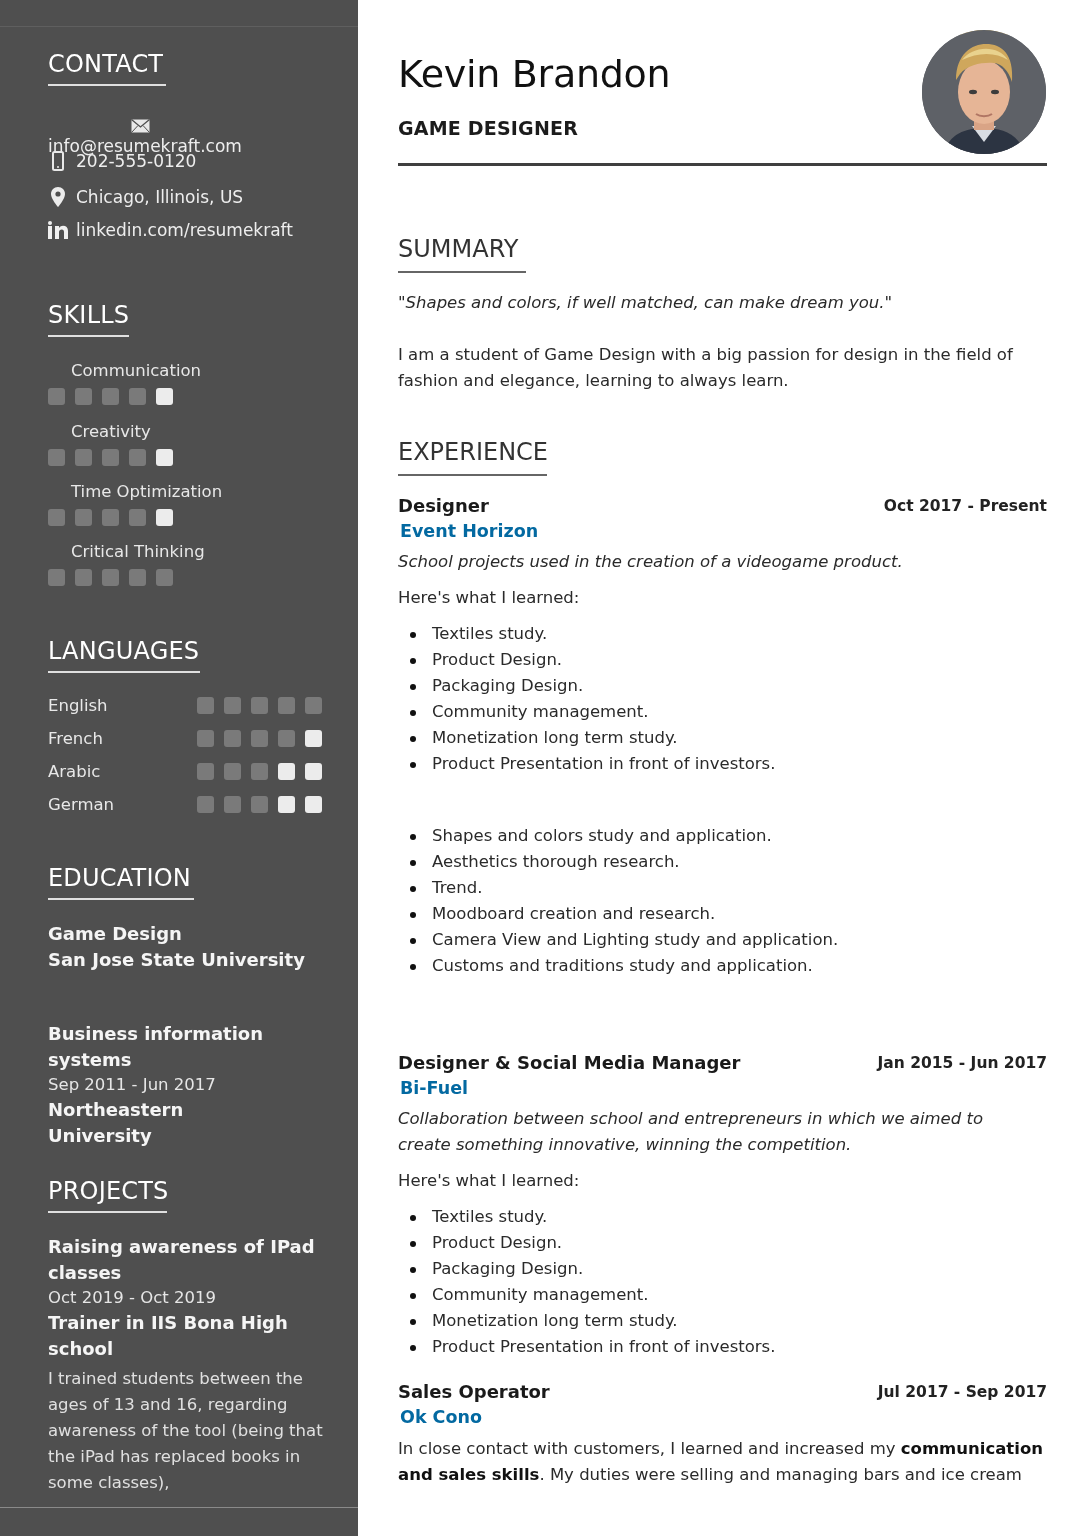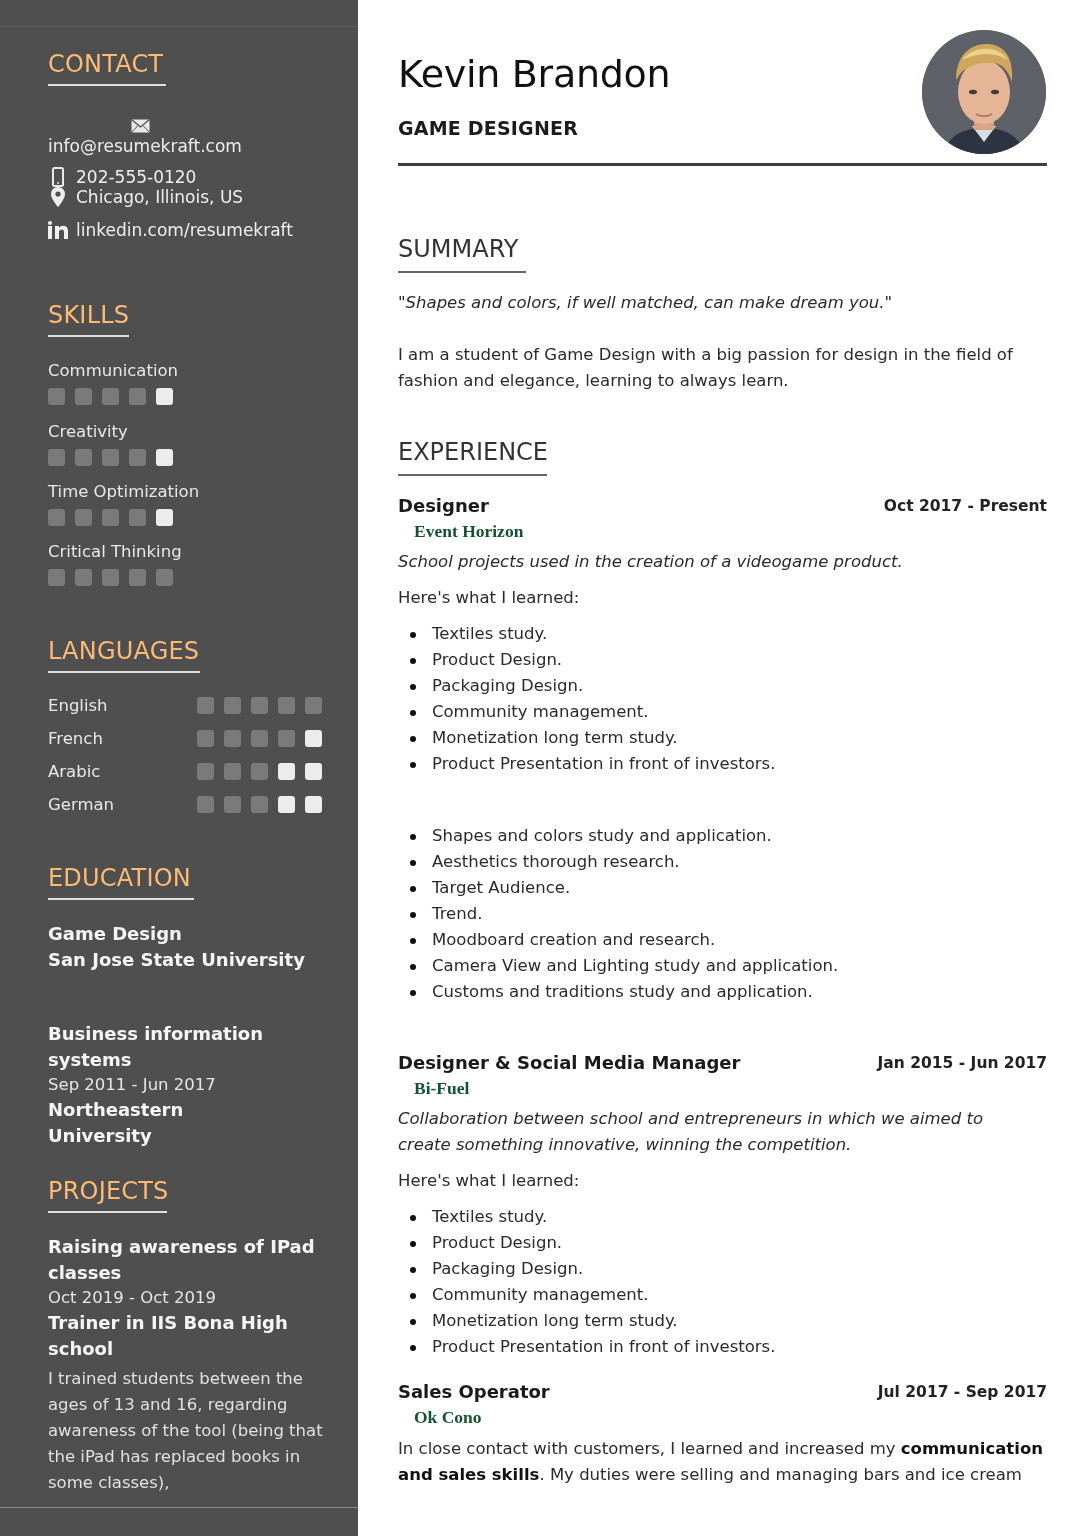--- a/index.html
+++ b/index.html
@@ -10,30 +10,30 @@
   .sidebar {
     position: absolute; left: 0; top: 0; width: 358px; height: 1536px;
     background: #4f4f4f; color: #f2f2f2;
   }
   .sidebar .topline { position: absolute; left: 0; top: 26px; width: 358px; height: 1px; background: #5f5f5f; }
   .sidebar .bottomline { position: absolute; left: 0; top: 1507px; width: 358px; height: 1px; background: #8a8a8a; }
   .side-inner { position: absolute; left: 48px; top: 0; width: 290px; }
 
   .side-heading {
     position: absolute; left: 0;
-    font-size: 26px; font-weight: normal; letter-spacing: 0.2px; color: #fdba74;
+    font-size: 26px; font-weight: normal; letter-spacing: 0.2px; color: #ffffff;
     font-family: "DejaVu Sans", sans-serif; font-size: 24px;
   }
   .side-heading .rule { display: block; height: 2px; background: #e0e0e0; margin-top: 6px; }
 
   .contact-row { position: absolute; left: 0; display: flex; align-items: center; font-size: 18px; color: #eeeeee; font-family: "DejaVu Sans", sans-serif; font-size: 17px; }
   .contact-row .ic { width: 20px; height: 20px; margin-right: 8px; display: inline-flex; align-items: center; justify-content: center; }
 
   .skill { position: absolute; left: 0; }
-  .skill .lbl { font-family: "DejaVu Sans", sans-serif; font-size: 16.5px; color: #e8e8e8; }
+  .skill .lbl { font-family: "DejaVu Sans", sans-serif; font-size: 16.5px; color: #e8e8e8; margin-left: 23px; }
   .dots { display: flex; gap: 10px; margin-top: 8px; }
   .dot { width: 17px; height: 17px; border-radius: 3px; background: #7a7a7a; }
   .dot.on { background: #ececec; }
 
   .lang { position: absolute; left: 0; width: 274px; display: flex; justify-content: space-between; align-items: center; }
   .lang .lbl { font-family: "DejaVu Sans", sans-serif; font-size: 16.5px; color: #e8e8e8; }
   .lang .dots { margin-top: 0; }
 
   .edu-block, .proj-block { position: absolute; left: 0; width: 290px; font-family: "DejaVu Sans", sans-serif; }
   .bold-w { font-weight: bold; font-size: 18px; color: #f5f5f5; line-height: 26px; }
@@ -54,21 +54,21 @@
   }
 
   .sec-heading { position: absolute; left: 0; font-size: 24px; color: #333; }
   .sec-heading .rule { display: block; height: 2px; background: #666; margin-top: 8px; }
 
   .p { position: absolute; left: 0; width: 649px; font-size: 16.5px; line-height: 26px; color: #2a2a2a; }
   .it { font-style: italic; }
 
   .job-title { position: absolute; left: 0; font-size: 18px; font-weight: bold; color: #1a1a1a; }
   .job-date { position: absolute; right: 0; font-size: 15.5px; font-weight: bold; color: #222; }
-  .company { position: absolute; left: 16px; font-size: 17.5px; font-weight: bold; color: #14532d; font-family: Liberation Serif, serif; }
+  .company { position: absolute; left: 2px; font-size: 17.5px; font-weight: bold; color: #0369a1; }
 
   ul.bullets { position: absolute; left: 0; list-style: none; }
   ul.bullets li { position: relative; padding-left: 34px; font-size: 16.5px; line-height: 26px; color: #2a2a2a; }
   ul.bullets li::before { content: ""; position: absolute; left: 12px; top: 11px; width: 6px; height: 6px; border-radius: 50%; background: #111; }
   b.strong { font-weight: bold; color: #111; }
 </style>
 </head>
 <body>
 
 <aside class="sidebar">
@@ -83,21 +83,21 @@
     <div class="contact-row" style="top:116px;flex-direction:column;">
       <span class="ic">
         <svg width="19" height="14" viewBox="0 0 19 14">
             <rect x="0.5" y="0.5" width="18" height="13" fill="#e8e8e8"></rect>
             <path d="M0.5 0.5 L9.5 8 L18.5 0.5" stroke="#4f4f4f" stroke-width="1.3" fill="none"></path>
             <path d="M0.5 13.5 L7 6.5 M18.5 13.5 L12 6.5" stroke="#4f4f4f" stroke-width="1" fill="none"></path>
           </svg>
       </span>
       <span>info@resumekraft.com</span>
     </div>
-    <div class="contact-row" style="top:151px;margin-top:16px;">
+    <div class="contact-row" style="top:151px;">
       <span class="ic">
         <svg width="12" height="20" viewBox="0 0 12 20">
             <rect x="1" y="1" width="10" height="18" rx="1.5" fill="none" stroke="#e8e8e8" stroke-width="2"></rect>
             <circle cx="6" cy="16" r="1" fill="#e8e8e8"></circle>
           </svg>
       </span>
       <span>202-555-0120</span>
     </div>
     <div class="contact-row" style="top:187px;">
       <span class="ic">
@@ -281,21 +281,20 @@
     <li>Textiles study.</li>
     <li>Product Design.</li>
     <li>Packaging Design.</li>
     <li>Community management.</li>
     <li>Monetization long term study.</li>
     <li>Product Presentation in front of investors.</li>
   </ul>
   <ul class="bullets" style="top:823px;">
     <li>Shapes and colors study and application.</li>
     <li>Aesthetics thorough research.</li>
-    <li>Target Audience.</li>
     <li>Trend.</li>
     <li>Moodboard creation and research.</li>
     <li>Camera View and Lighting study and application.</li>
     <li>Customs and traditions study and application.</li>
   </ul>
 
   <div class="job-title" style="top:1052px;">Designer &amp; Social Media Manager</div>
   <div class="job-date" style="top:1054px;">Jan 2015 - Jun 2017</div>
   <div class="company" style="top:1078px;">Bi-Fuel</div>
   <div class="p it" style="top:1106px; width:620px;">Collaboration between school and entrepreneurs in which we aimed to create something innovative, winning the competition.</div>

